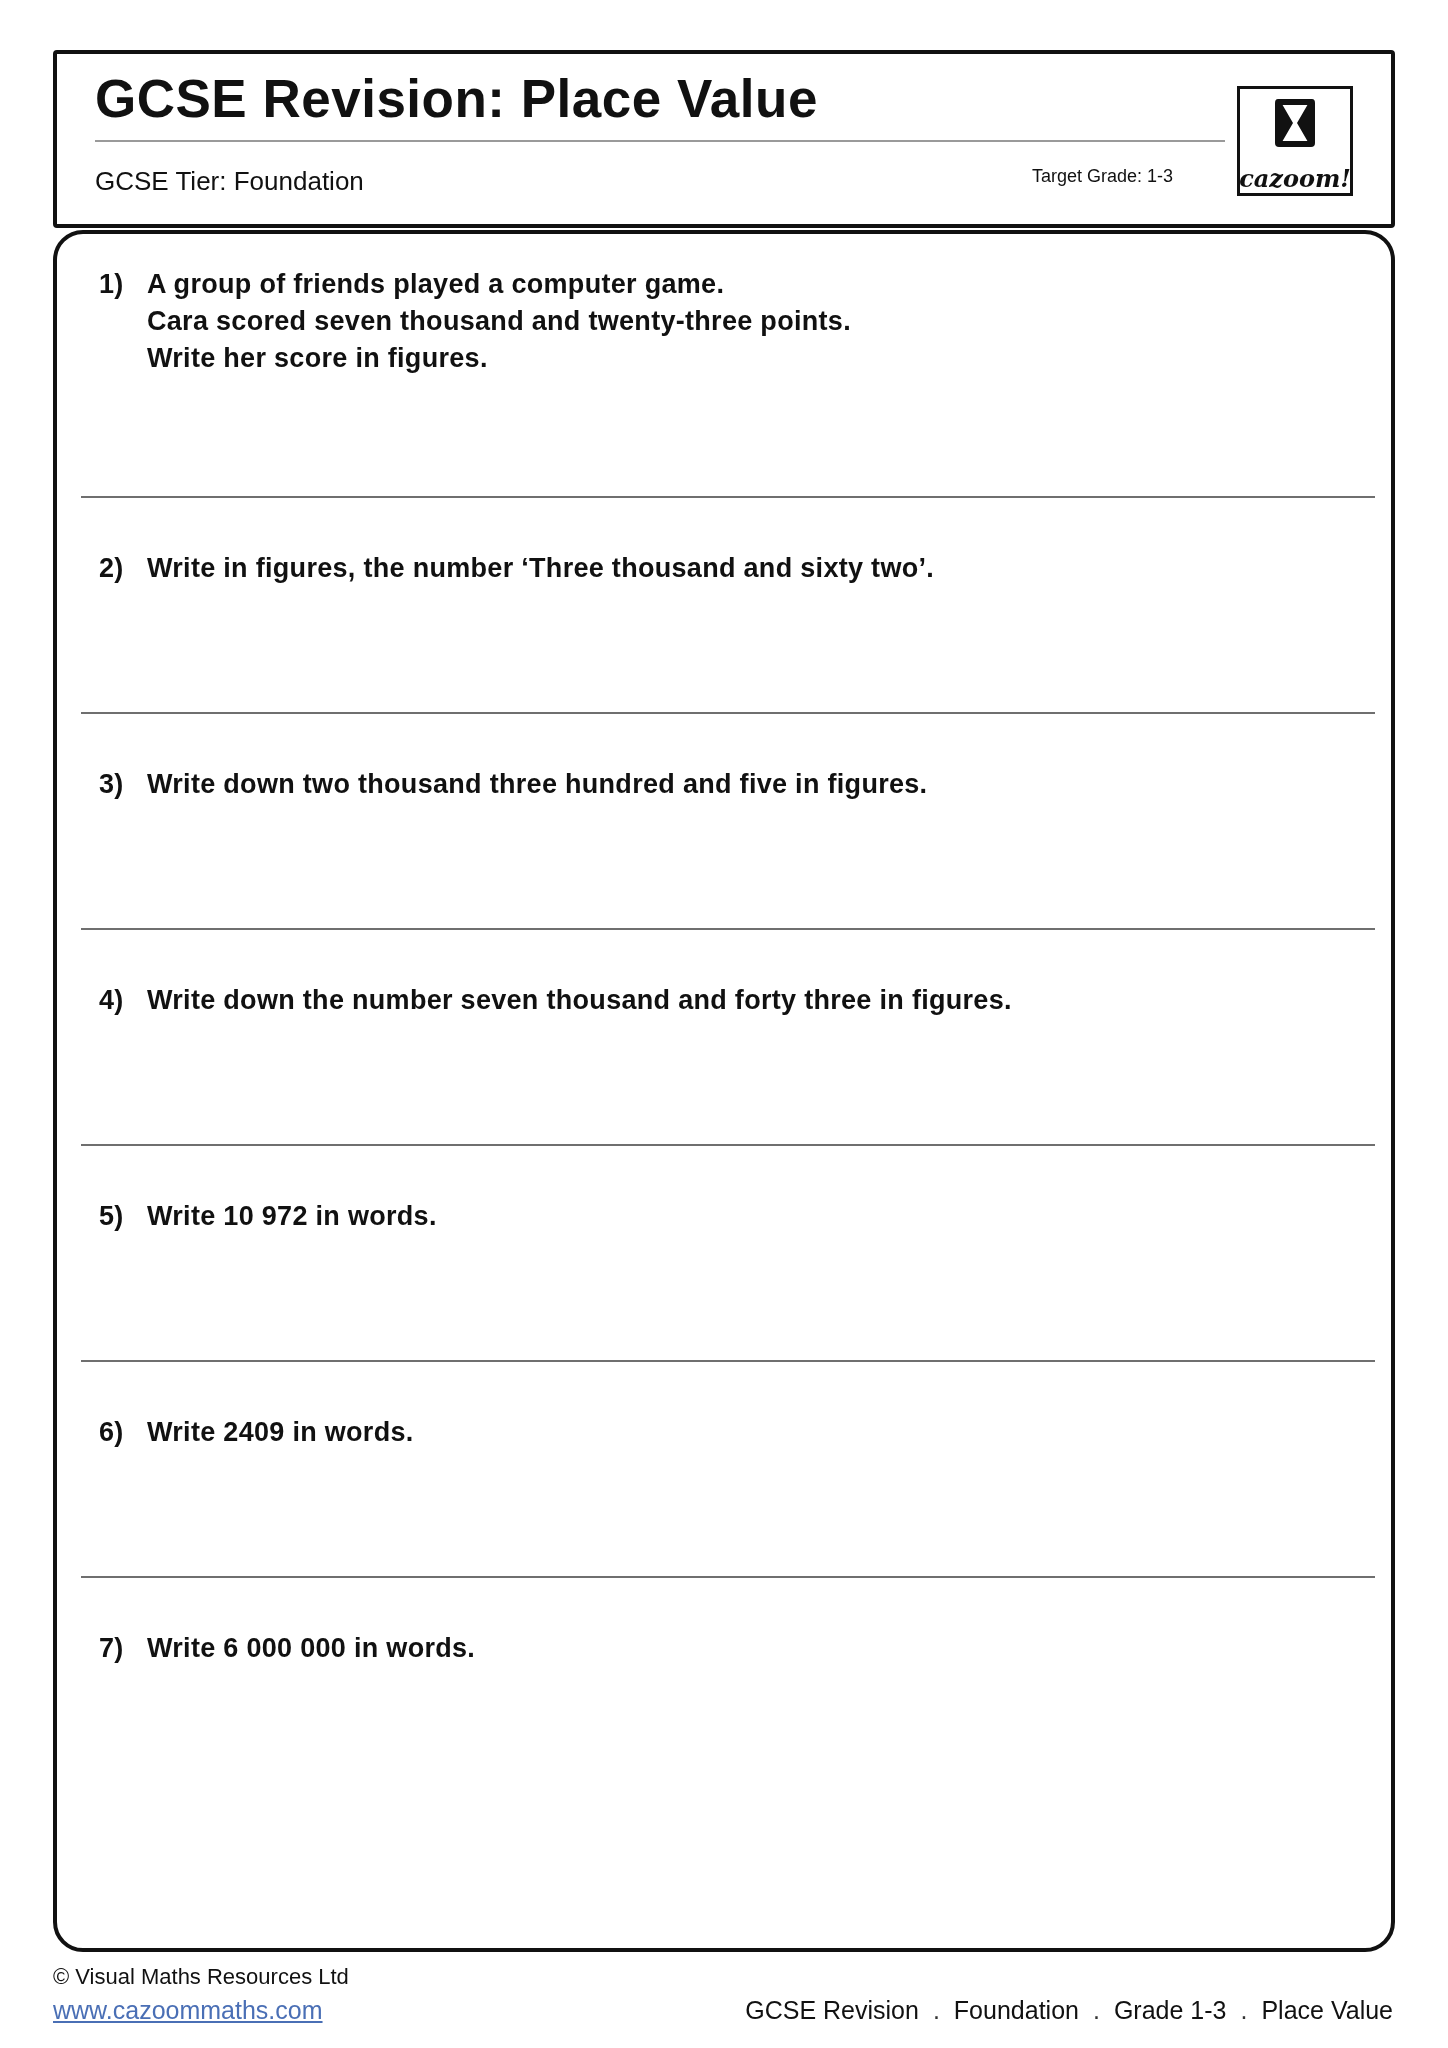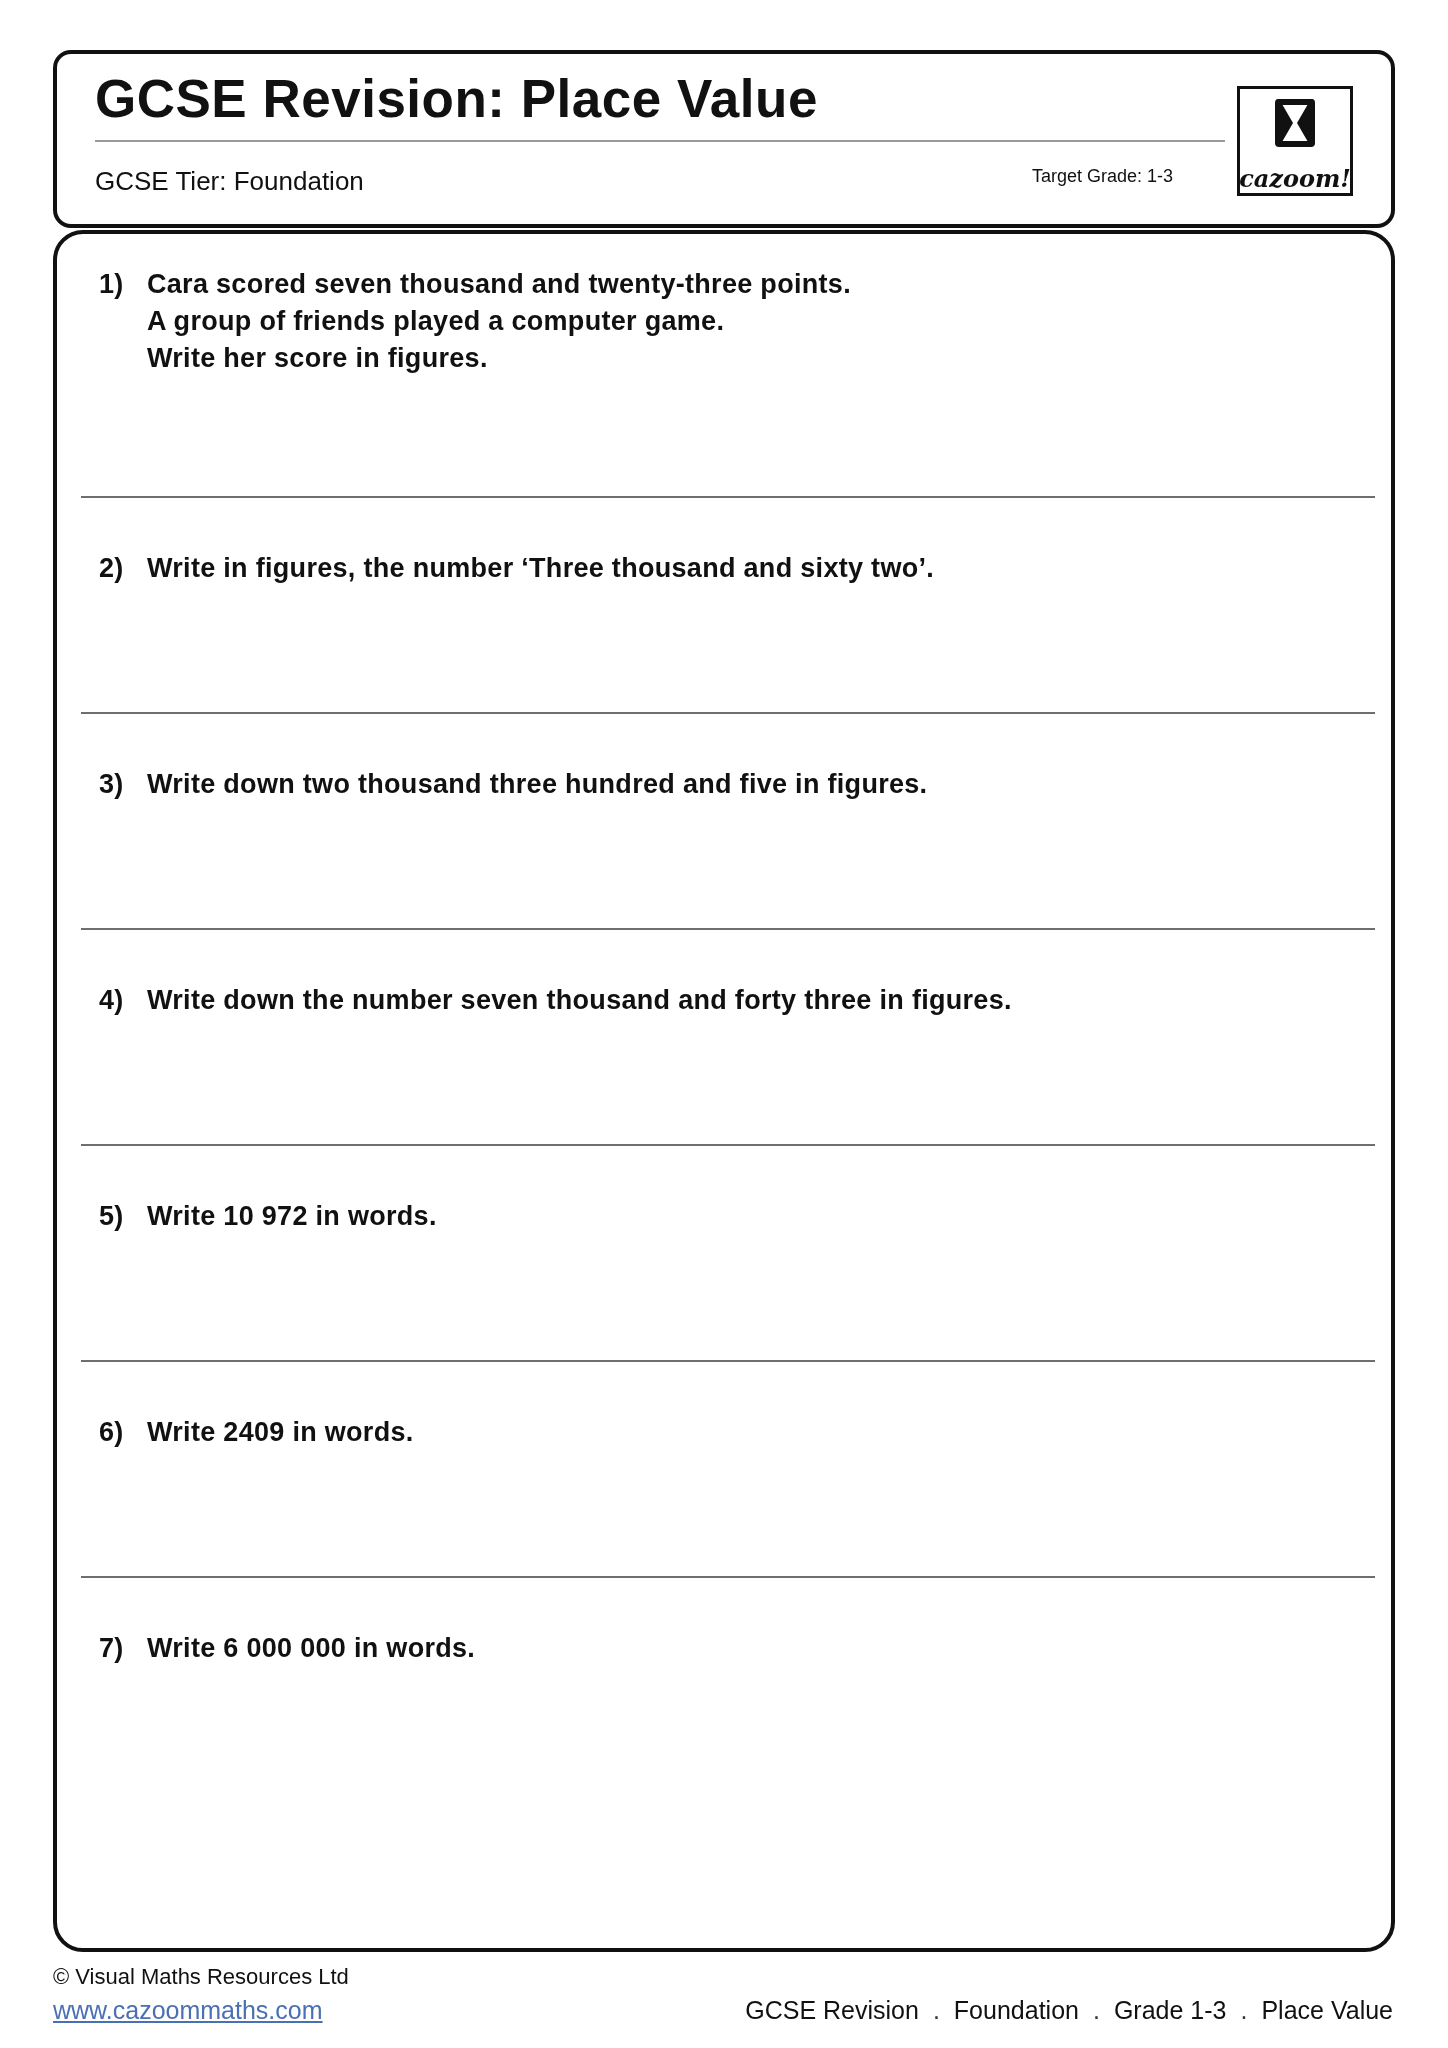--- a/index.html
+++ b/index.html
@@ -9,21 +9,21 @@
     font-family:"Liberation Sans", sans-serif;
     color:#111;
     overflow:hidden;
   }
 
   
   .header-box {
     position:absolute; left:53px; top:50px;
     width:1342px; height:178px;
     border:4px solid #111;
-    border-radius:18px;
+    border-radius:4px;
     box-sizing:border-box;
     background:#fff;
   }
   .page-title {
     position:absolute; left:38px; top:14px;
     font-size:53px; font-weight:bold;
     letter-spacing:0.5px;
     white-space:nowrap;
   }
   .title-rule {
@@ -130,22 +130,22 @@
     <div class="logo-text">cazoom!</div>
   </div>
 </div>
 
 <div class="questions-box">
 
   <div class="q-section sec-1">
     <div class="question">
       <div class="q-num">1)</div>
       <div class="q-lines">
+        <div>A group of friends played a computer game.</div>
         <div>Cara scored seven thousand and twenty-three points.</div>
-        <div>A group of friends played a computer game.</div>
         <div>Write her score in figures.</div>
       </div>
     </div>
   </div>
   <hr class="q-sep">
 
   <div class="q-section sec-mid">
     <div class="question">
       <div class="q-num">2)</div>
       <div class="q-lines">

